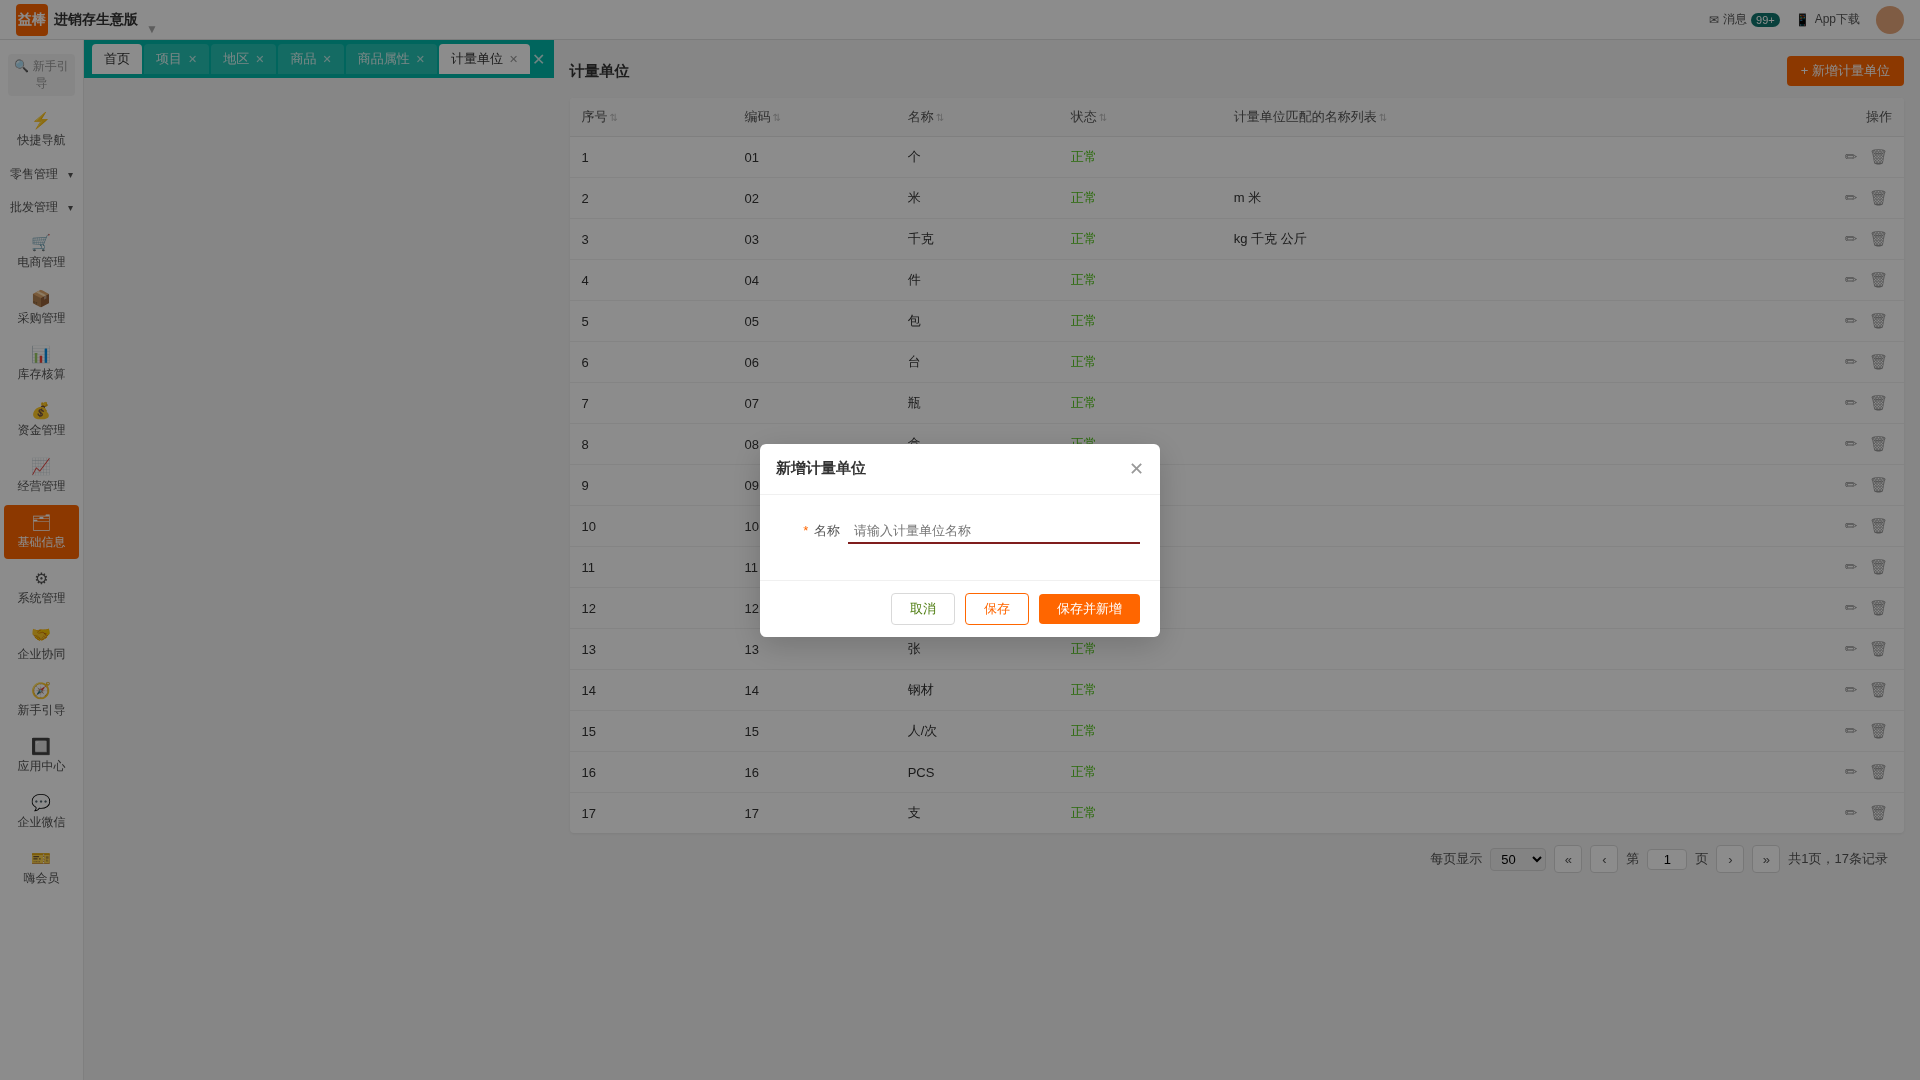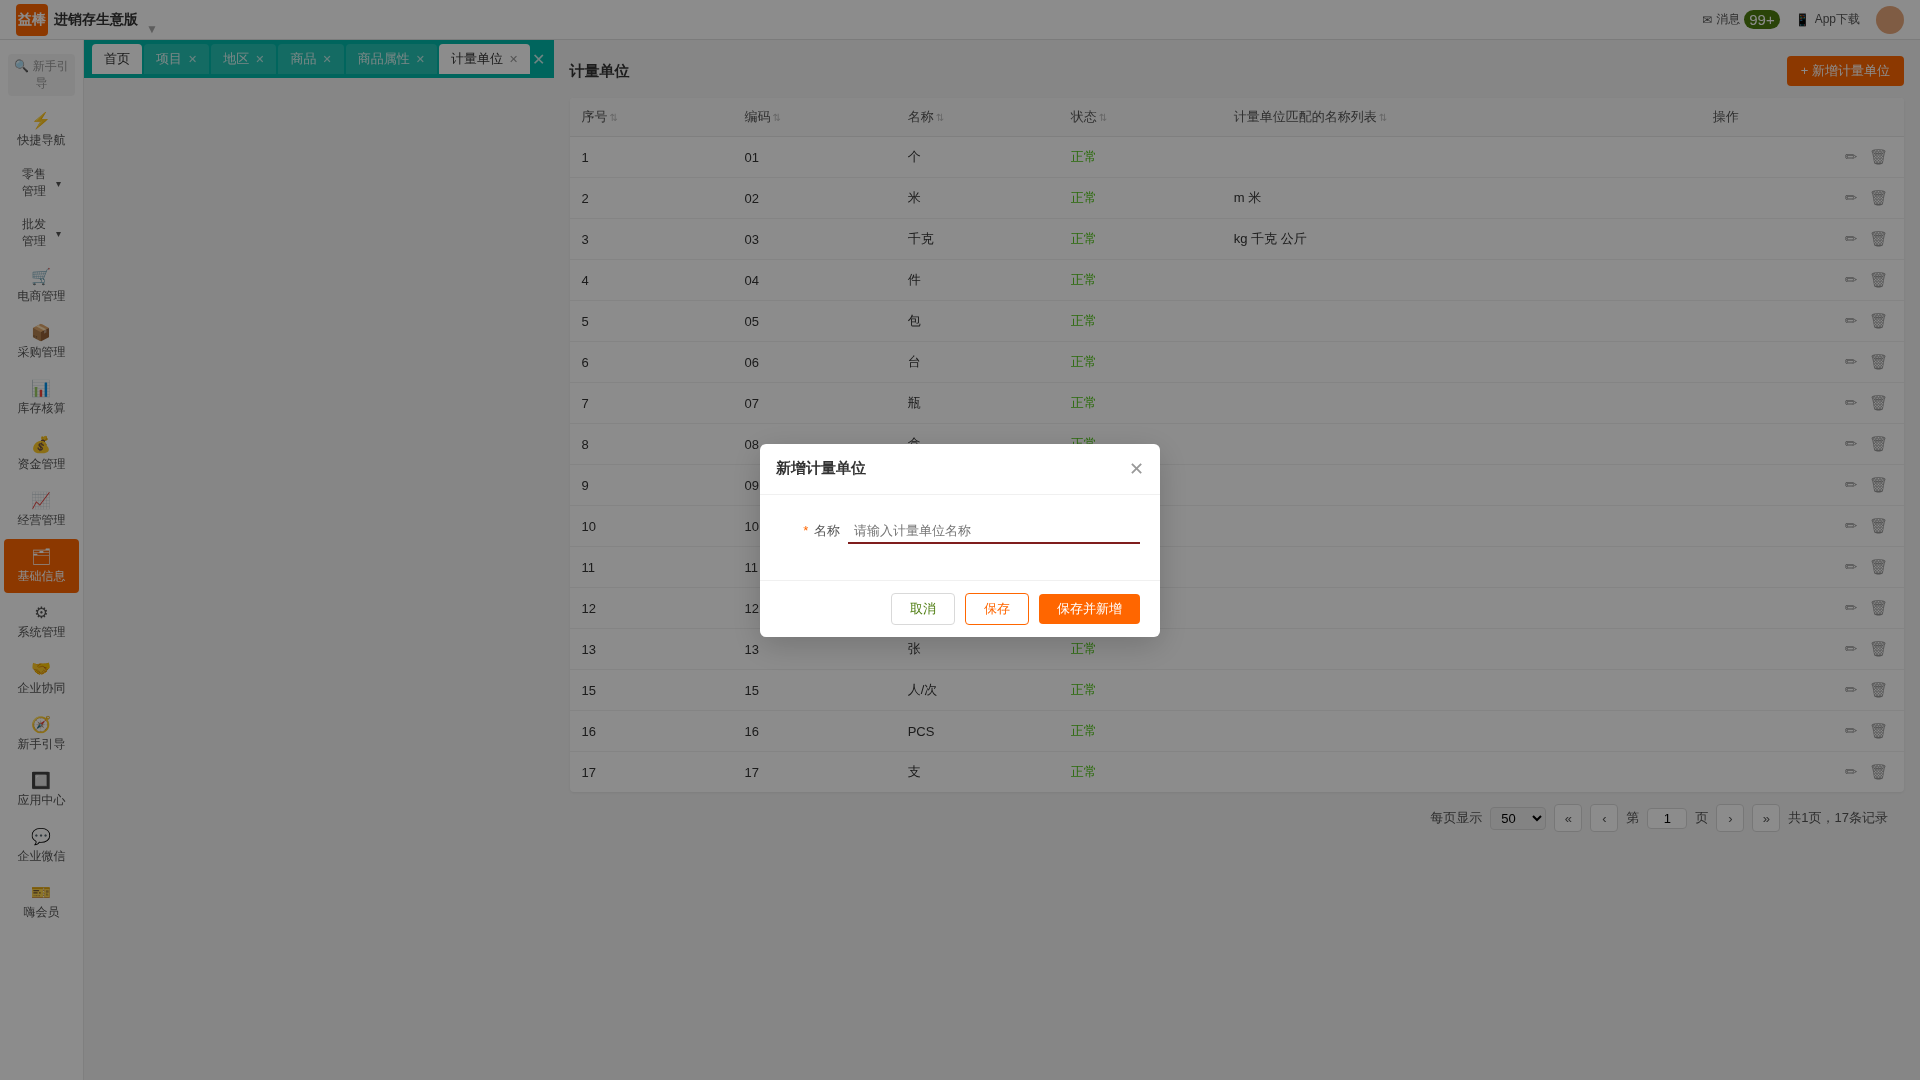--- a/index.html
+++ b/index.html
@@ -7,33 +7,33 @@
 
     
     .app-wrapper { display: flex; flex-direction: column; height: 1080px; }
     .top-bar { height: 40px; background: #fff; border-bottom: 1px solid #e0e0e0; display: flex; align-items: center; padding: 0 16px; justify-content: space-between; }
     .top-bar-left { display: flex; align-items: flex-end; gap: 8px; }
     .logo-area { display: flex; align-items: center; gap: 6px; }
     .logo-icon { width: 32px; height: 32px; background: #f60; border-radius: 4px; display: flex; align-items: center; justify-content: center; color: #fff; font-weight: bold; font-size: 14px; }
     .logo-text { font-size: 14px; color: #333; font-weight: bold; }
     .top-bar-right { display: flex; align-items: center; gap: 16px; }
     .top-btn { display: flex; align-items: center; gap: 4px; cursor: pointer; font-size: 12px; color: #555; }
-    .badge { background: #4d7c0f; color: #fff; border-radius: 10px; padding: 1px 5px; font-size: 15px; }
+    .badge { background: #0f766e; color: #fff; border-radius: 10px; padding: 1px 5px; font-size: 11px; }
     .user-avatar { width: 28px; height: 28px; border-radius: 50%; background: #e8a87c; }
 
     .main-layout { display: flex; flex: 1; overflow: hidden; }
 
     
     .sidebar { width: 84px; background: #fff; border-right: 1px solid #e8e8e8; display: flex; flex-direction: column; padding-top: 8px; }
     .sidebar-search { padding: 6px 8px; }
     .sidebar-search-box { background: #f5f5f5; border-radius: 4px; padding: 4px 6px; font-size: 12px; color: #999; text-align: center; cursor: pointer; }
     .sidebar-item { display: flex; flex-direction: column; align-items: center; padding: 8px 4px; cursor: pointer; color: #555; font-size: 12px; gap: 2px; border-radius: 4px; margin: 1px 4px; }
     .sidebar-item.active { background: #f60; color: #fff; border-radius: 4px; }
     .sidebar-item .si-icon { font-size: 16px; }
-    .sidebar-group { display: flex; align-items: center; justify-content: space-between; padding: 8px 22px; cursor: pointer; font-size: 12px; color: #555; }
+    .sidebar-group { display: flex; align-items: center; justify-content: space-between; padding: 8px 10px; cursor: pointer; font-size: 12px; color: #555; }
     .sidebar-group .arrow { font-size: 10px; }
 
     
     .content-area { flex: 1; display: flex; background: #f5f5f5; }
 
     
     .tab-bar { background: #00b9a9; display: flex; align-items: center; padding: 0 8px; height: 38px; gap: 2px; }
     .tab { display: flex; align-items: center; gap: 4px; padding: 0 12px; height: 30px; border-radius: 4px 4px 0 0; cursor: pointer; font-size: 13px; color: rgba(255,255,255,0.85); background: rgba(255,255,255,0.15); }
     .tab.active { background: #fff; color: #333; }
     .tab .tab-close { font-size: 11px; color: rgba(255,255,255,0.7); margin-left: 2px; }
@@ -208,21 +208,21 @@
         </div>
 
         <table class="data-table">
           <thead>
             <tr>
               <th>序号<span class="sort-icon">⇅</span></th>
               <th>编码<span class="sort-icon">⇅</span></th>
               <th>名称<span class="sort-icon">⇅</span></th>
               <th>状态<span class="sort-icon">⇅</span></th>
               <th>计量单位匹配的名称列表<span class="sort-icon">⇅</span></th>
-              <th style="">操作</th>
+              <th style="text-align:right;">操作</th>
             </tr>
           </thead>
           <tbody id="table-body">
           <tr>
       <td>1</td>
       <td>01</td>
       <td>个</td>
       <td><span class="status-normal">正常</span></td>
       <td></td>
       <td style="text-align:right;">
@@ -348,20 +348,31 @@
       <td></td>
       <td style="text-align:right;">
         <button class="action-btn">✏</button>
         <button class="action-btn">🗑</button>
       </td>
     </tr>
               <tr>
       <td>13</td>
       <td>13</td>
       <td>张</td>
+      <td><span class="status-normal">正常</span></td>
+      <td></td>
+      <td style="text-align:right;">
+        <button class="action-btn">✏</button>
+        <button class="action-btn">🗑</button>
+      </td>
+    </tr>
+              <tr>
+      <td>14</td>
+      <td>14</td>
+      <td>钢材</td>
       <td><span class="status-normal">正常</span></td>
       <td></td>
       <td style="text-align:right;">
         <button class="action-btn">✏</button>
         <button class="action-btn">🗑</button>
       </td>
     </tr>
               <tr>
       <td>15</td>
       <td>15</td>

